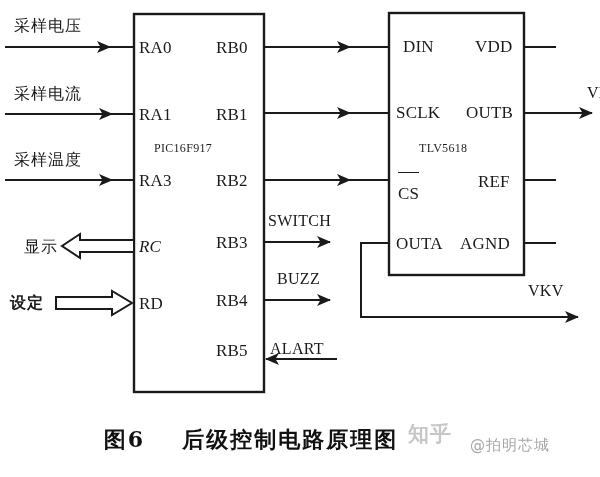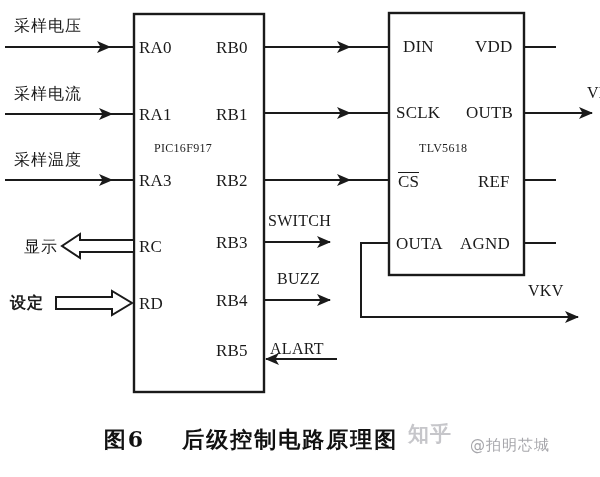--- a/index.html
+++ b/index.html
@@ -35,21 +35,21 @@
     letter-spacing:0.3px;
   }
   .cn{
     font-family:"DejaVu Sans", sans-serif;
     font-size:16px;
     color:#1a1a1a;
     letter-spacing:1px;
   }
   .overline{
     border-top:1.6px solid #1a1a1a;
-    padding-top:0px;
+    padding-top:12px;
     line-height:1.05;
     display:inline-block;
   }
   .caption{
     position:absolute;
     left:0;top:425px;width:502px;
     text-align:center;
     font-family:"DejaVu Serif", serif;
     font-weight:bold;
     font-size:22px;
@@ -157,21 +157,21 @@
   <div class="lbl cn" style="left:14px;top:16px;">采样电压</div>
   <div class="lbl cn" style="left:14px;top:150px;">采样温度</div>
   <div class="lbl cn" style="left:14px;top:84px;">采样电流</div>
 
   <div class="lbl cn" style="left:24px;top:237px;">显示</div>
   <div class="lbl cn" style="left:10px;top:293px;font-weight:bold;">设定</div>
 
   <div class="lbl pin" style="left:139px;top:38px;">RA0</div>
   <div class="lbl pin" style="left:139px;top:105px;">RA1</div>
   <div class="lbl pin" style="left:139px;top:171px;">RA3</div>
-  <div class="lbl pin" style="left:139px;top:237px;">RC</div>
+  <div class="lbl pin" style="left:139px;top:237px;font-style:italic;">RC</div>
   <div class="lbl pin" style="left:139px;top:294px;">RD</div>
 
   <div class="lbl pin" style="left:216px;top:38px;">RB0</div>
   <div class="lbl pin" style="left:216px;top:105px;">RB1</div>
   <div class="lbl pin" style="left:216px;top:171px;">RB2</div>
   <div class="lbl pin" style="left:216px;top:233px;">RB3</div>
   <div class="lbl pin" style="left:216px;top:291px;">RB4</div>
   <div class="lbl pin" style="left:216px;top:341px;">RB5</div>
 
   <div class="lbl chipname" style="left:154px;top:141px;">PIC16F917</div>

